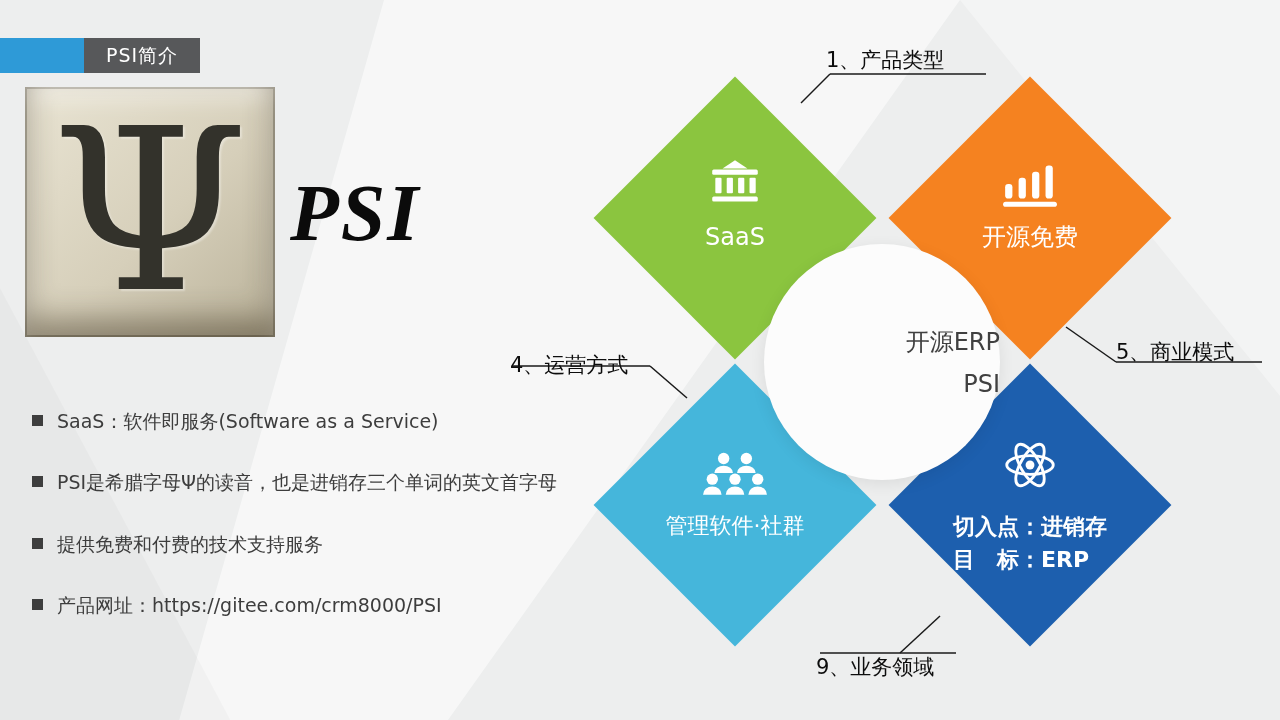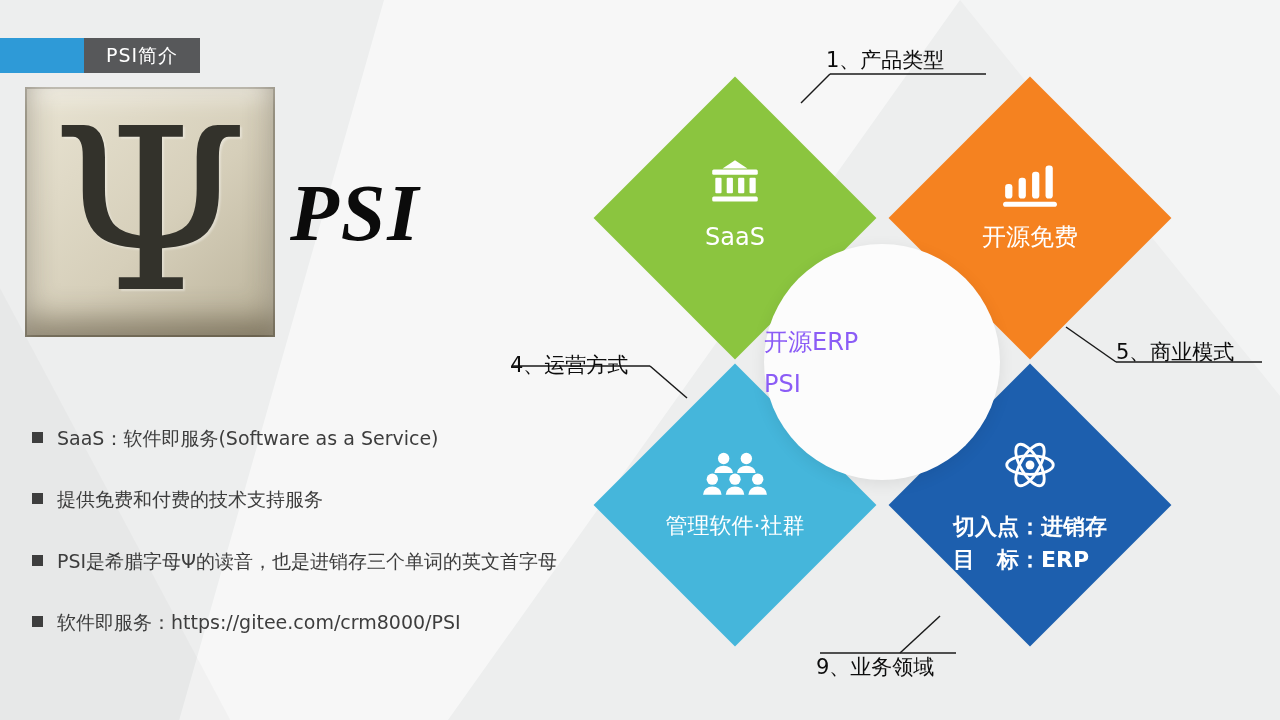--- a/index.html
+++ b/index.html
@@ -40,21 +40,21 @@
 
   
   .brand {
     position:absolute; left:290px; top:168px; z-index:3;
     font-family:"Liberation Serif","DejaVu Serif",serif;
     font-style:italic; font-weight:bold; font-size:80px; color:#0b0b0b;
     letter-spacing:2px;
   }
 
   
-  .bullets { position:absolute; left:32px; top:424px; width:548px; z-index:3;text-align:right; }
+  .bullets { position:absolute; left:32px; top:407px; width:548px; z-index:3;text-align:right; }
   .bullet { display:flex; margin-bottom:32px; font-size:19px; line-height:1.55; color:#3d3d3d; }
   .bullet .sq { flex:0 0 auto; width:11px; height:11px; background:#3e3e3e; margin:8px 14px 0 0; }
 
   
   .diamond { position:absolute; width:200px; height:200px; transform:rotate(45deg); z-index:2; }
   .q-green { left:635px; top:118px; background:#8bc53f; }
   .q-orange { left:930px; top:118px; background:#f58220; }
   .q-blue { left:635px; top:405px; background:#45b6db; }
   .q-navy { left:930px; top:405px; background:#1d5fae; }
   .q-content {
@@ -66,22 +66,22 @@
   .q-blue .q-content { padding-bottom:18px; }
   .q-icon { margin-bottom:14px; }
   .q-label { font-size:24px; }
   .q-blue .q-label { font-size:22px; }
   .q-lines { text-align:left; font-size:22px; font-weight:bold; line-height:1.5; white-space:nowrap; }
 
   
   .center-circle {
     position:absolute; left:764px; top:244px; width:236px; height:236px;
     border-radius:50%; background:#fcfcfc; z-index:5;
-    display:flex; flex-direction:column; align-items:flex-start; justify-content:center;
-    gap:12px; color:#8b5cf6; font-size:24px;
+    display:flex; flex-direction:column; align-items:flex-end; justify-content:center;
+    gap:12px; color:#404040; font-size:24px;
     box-shadow:0 4px 16px rgba(0,0,0,.08);
   }
 
   
   .ann { position:absolute; z-index:7; font-size:21px; font-weight:normal; color:#0d0d0d; white-space:nowrap; }
   .ann1 { left:826px; top:46px; }
   .ann2 { left:1116px; top:338px; }
   .ann3 { left:816px; top:653px; }
   .ann4 { left:510px; top:339px;margin-top:12px; }
 
@@ -109,29 +109,29 @@
 
   <div class="brand">PSI</div>
 
   <div class="bullets">
     <div class="bullet">
       <span class="sq"></span>
       <span>SaaS：软件即服务(Software as a Service)</span>
     </div>
     <div class="bullet">
       <span class="sq"></span>
+      <span>PSI是希腊字母Ψ的读音，也是进销存三个单词的英文首字母</span>
+    </div>
+    <div class="bullet">
+      <span class="sq"></span>
       <span>提供免费和付费的技术支持服务</span>
     </div>
     <div class="bullet">
       <span class="sq"></span>
-      <span>PSI是希腊字母Ψ的读音，也是进销存三个单词的英文首字母</span>
-    </div>
-    <div class="bullet">
-      <span class="sq"></span>
-      <span>软件即服务：https://gitee.com/crm8000/PSI</span>
+      <span>产品网址：https://gitee.com/crm8000/PSI</span>
     </div>
   </div>
 
   <div class="diamond q-green">
     <div class="q-content">
       <svg class="q-icon" width="58" height="50" viewBox="0 0 56 48" fill="#ffffff">
         <path d="M28 1 L40 9 H16 Z"></path>
         <rect x="6" y="10" width="44" height="5" rx="1.5"></rect>
         <rect x="9" y="18" width="6" height="15" rx="1"></rect>
         <rect x="20" y="18" width="6" height="15" rx="1"></rect>

